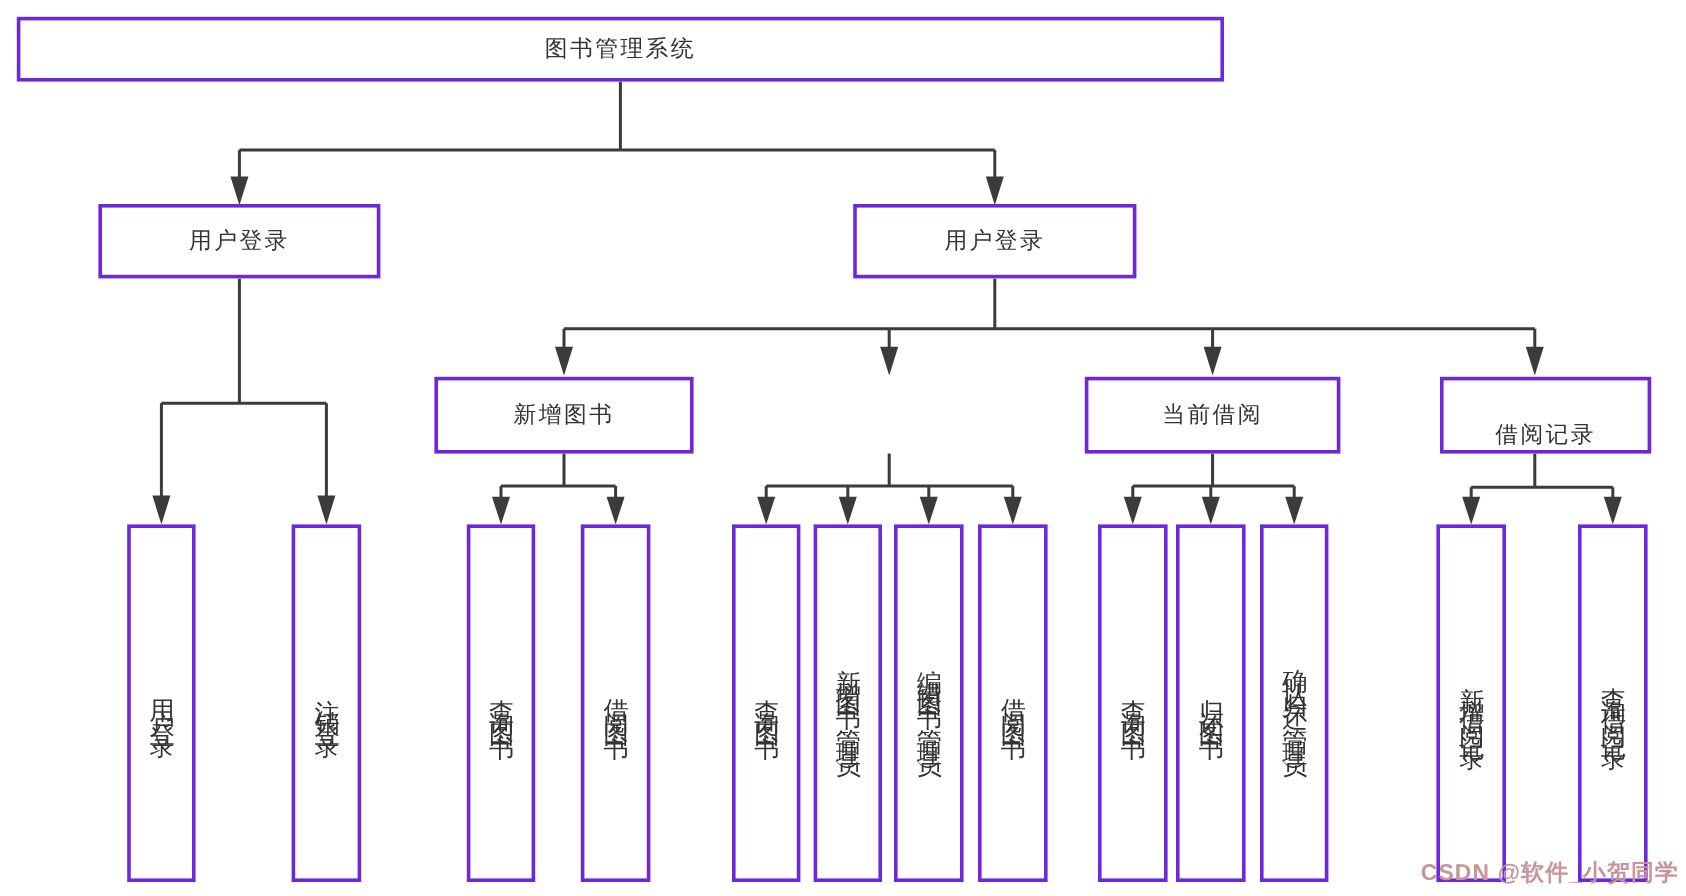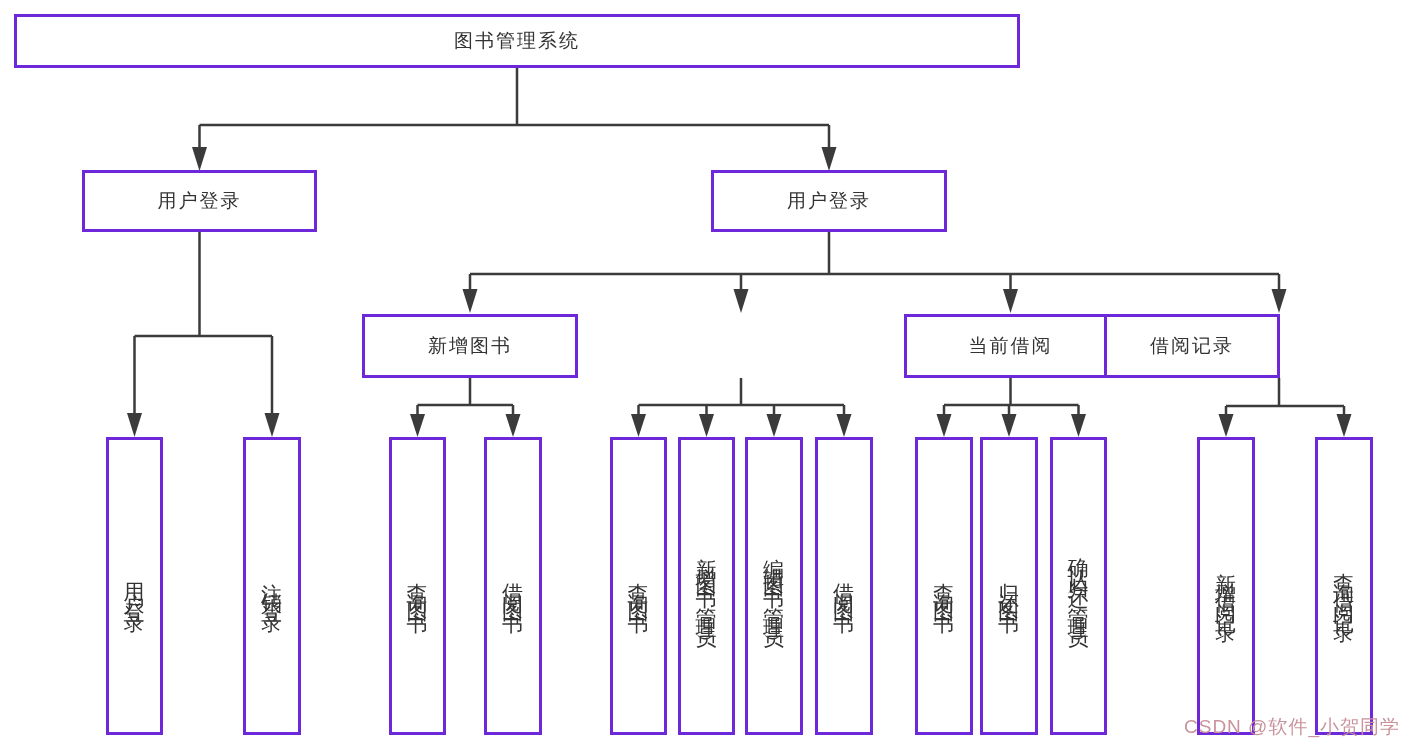--- a/index.html
+++ b/index.html
@@ -22,20 +22,21 @@
     font-size:21px;
     line-height:1;
     letter-spacing:10px;
     color:#333333;
   }
   .watermark{
     position:absolute;left:1184px;top:714px;
     font-size:19px;letter-spacing:1px;
     color:#c9939c;white-space:nowrap;
     z-index:5;
+    font-weight:bold;
   }
   .lvl1{font-size:19px;}
 </style>
 </head>
 <body>
 
 <div class="canvas">
 
   <svg class="connectors" viewBox="0 0 1405 747" fill="none" stroke="#3b3b3b" stroke-width="2.5">
 
@@ -97,21 +98,21 @@
   <div class="box hbox" style="left:711px;top:170px;width:236px;height:62px;">
     <span>用户登录</span>
   </div>
 
   <div class="box hbox" style="left:362px;top:314px;width:216px;height:64px;">
     <span>新增图书</span>
   </div>
   <div class="box hbox" style="left:904px;top:314px;width:213px;height:64px;">
     <span>当前借阅</span>
   </div>
-  <div class="box hbox" style="left:1104px;top:314px;width:176px;height:64px;">
+  <div class="box hbox" style="left:1200px;top:314px;width:176px;height:64px;align-items:flex-end;">
     <span>借阅记录</span>
   </div>
 
   <div class="box vbox" style="left:106px;top:437px;width:57px;height:298px;">
     <span>用户登录</span>
   </div>
   <div class="box vbox" style="left:243px;top:437px;width:58px;height:298px;">
     <span>注销登录</span>
   </div>
 

